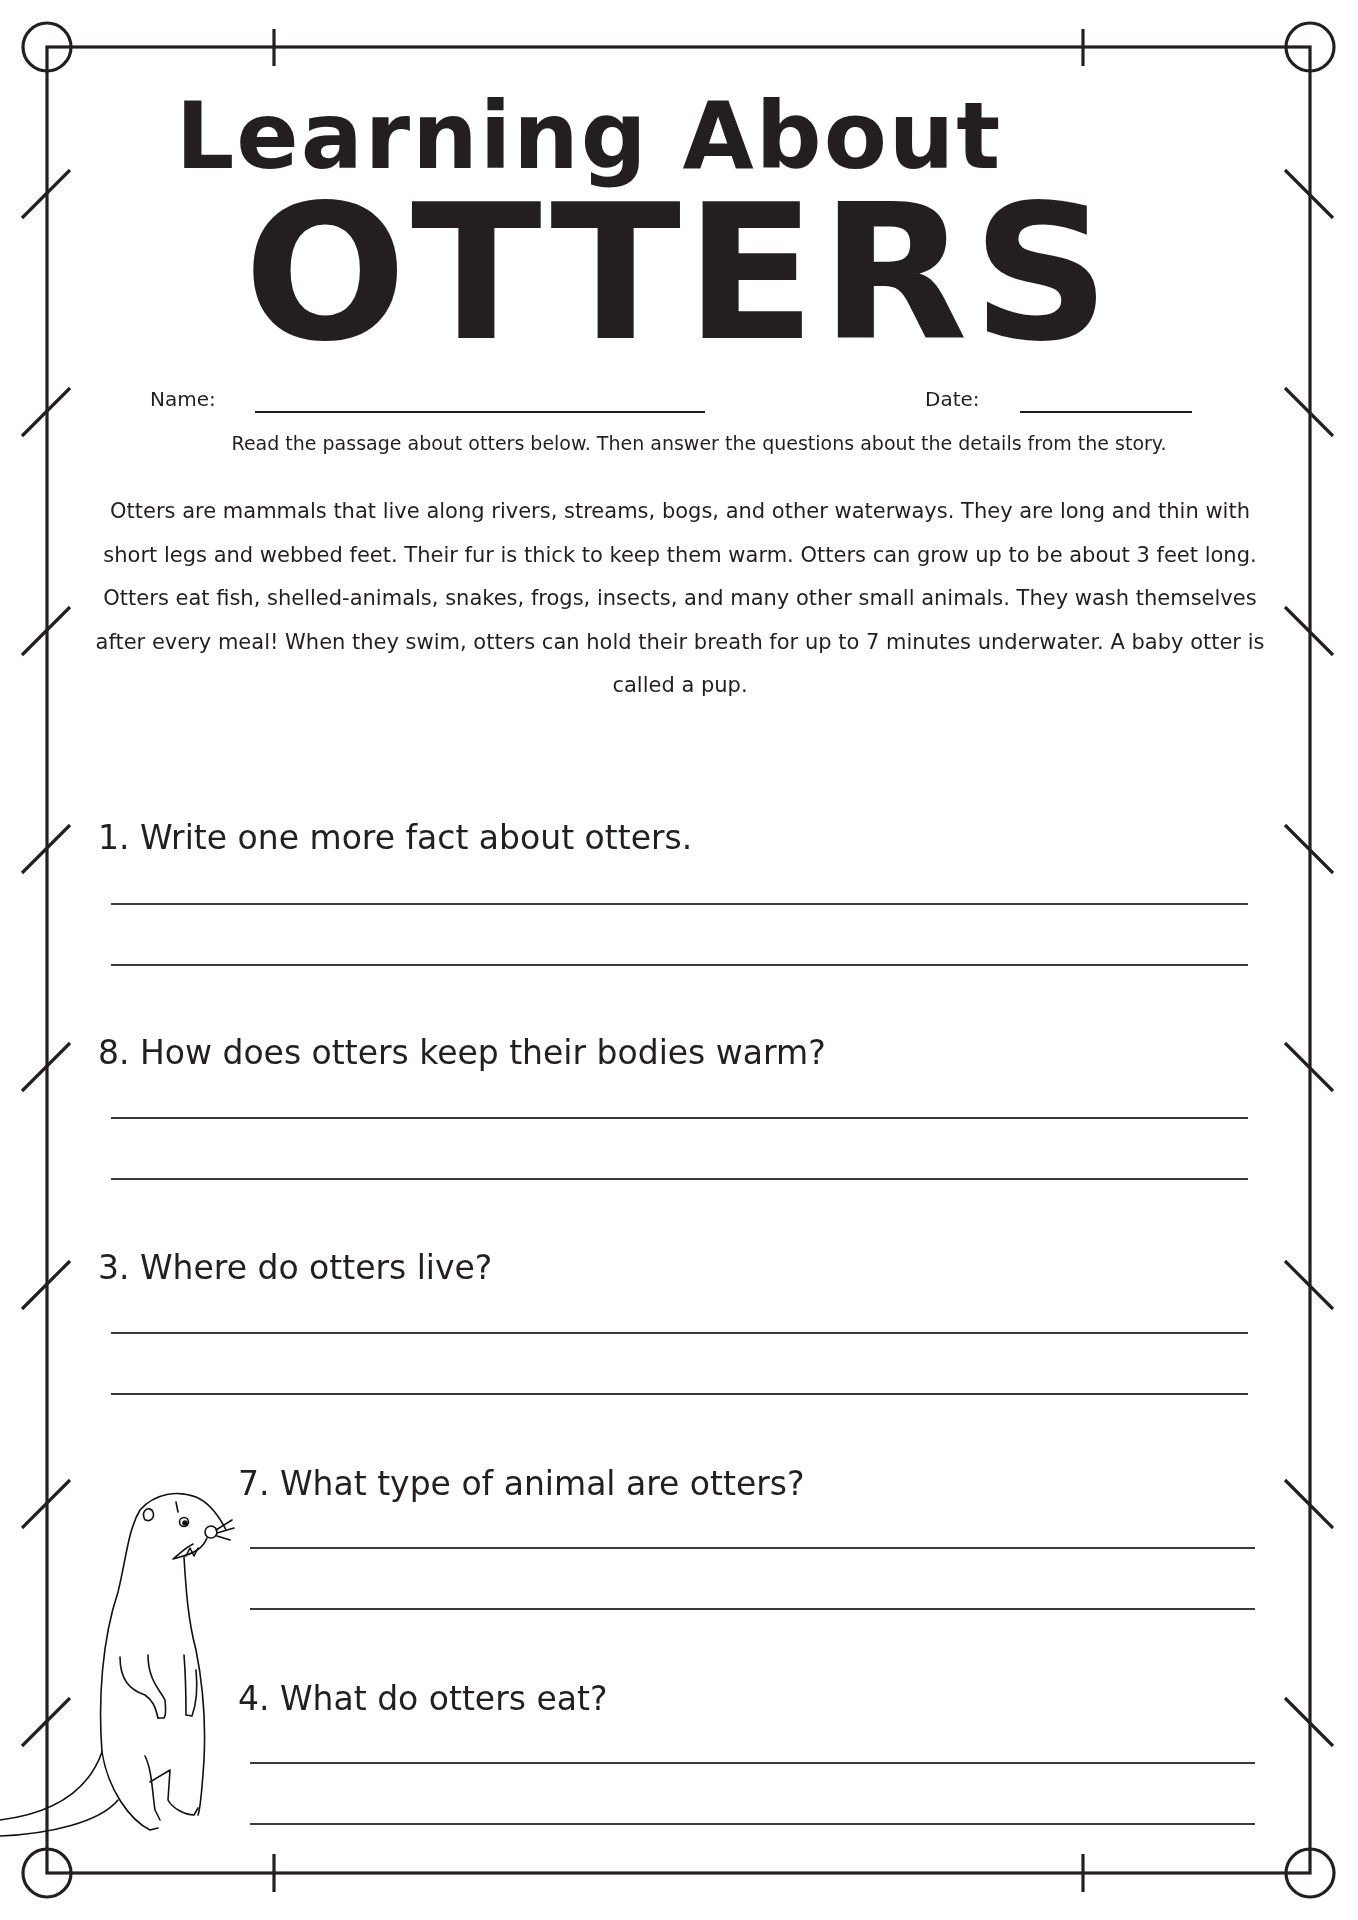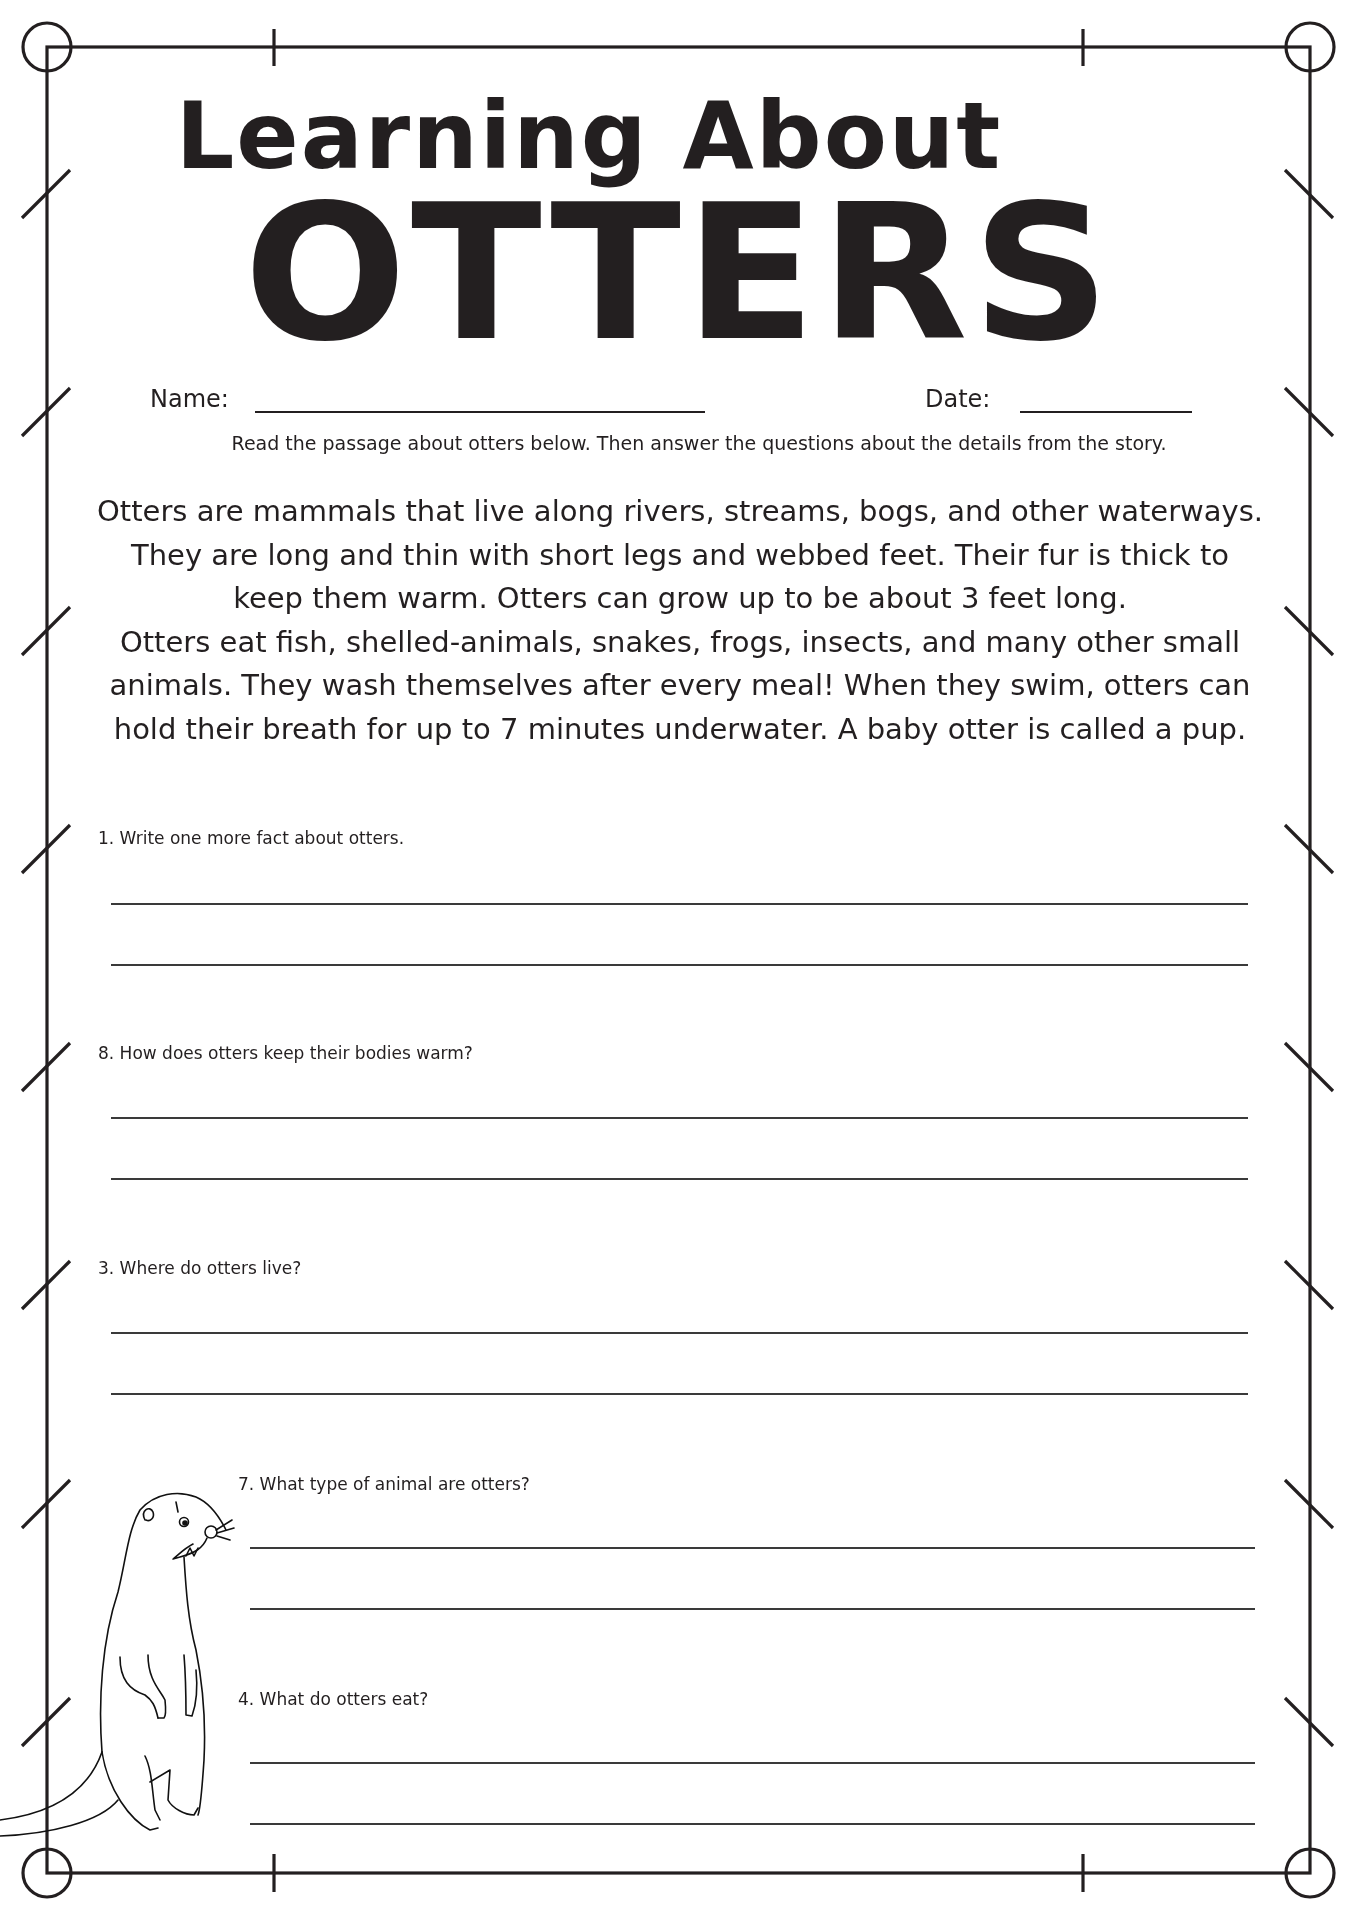--- a/index.html
+++ b/index.html
@@ -5,28 +5,28 @@
     html, body { margin: 0; padding: 0; background: #ffffff; }
     body { width: 1358px; height: 1920px; position: relative; overflow: hidden;
            font-family: "DejaVu Sans", sans-serif; color: #231f20; }
     .frame-svg { position: absolute; left: 0; top: 0; width: 1358px; height: 1920px; pointer-events: none; }
     .title-top { position: absolute; left: 0; width: 1178px; top: 82px; text-align: center;
                  font-family: "DejaVu Sans", sans-serif; font-weight: bold; font-size: 92px;
                  letter-spacing: 2px; line-height: 110px; color: #231f20; }
     .title-main { position: absolute; left: 0; width: 1358px; top: 178px; text-align: center;
                   font-family: "DejaVu Sans", sans-serif; font-weight: bold; font-size: 188px;
                   line-height: 190px; letter-spacing: 4px; color: #231f20; transform: scaleX(1.02); }
-    .label { position: absolute; font-family: "DejaVu Sans", sans-serif; font-size: 24px; line-height: 28px; }
+    .label { position: absolute; font-family: "DejaVu Sans", sans-serif; font-size: 20px; line-height: 28px; }
     .blank-line { position: absolute; height: 0; border-top: 2.5px solid #231f20; }
     .instructions { position: absolute; left: 0; width: 1358px; top: 430px; text-align: center;
                     font-family: "DejaVu Sans", sans-serif; font-size: 19px; line-height: 26px; margin-left: 20px; }
     .passage { position: absolute; left: 92px; width: 1176px; top: 490px; text-align: center;
-               font-family: "DejaVu Sans", sans-serif; font-size: 29px; line-height: 43.6px; }
+               font-family: "DejaVu Sans", sans-serif; font-size: 21px; line-height: 43.6px; }
     .passage p { margin: 0; }
-    .question { position: absolute; font-family: "DejaVu Sans", sans-serif; font-size: 17px; line-height: 30px; }
+    .question { position: absolute; font-family: "DejaVu Sans", sans-serif; font-size: 33px; line-height: 30px; }
     .answer-line { position: absolute; height: 0; border-top: 2px solid #3a3a3a; }
     .otter { position: absolute; left: 0; top: 1480px; width: 240px; height: 370px; }
   </style>
 </head>
 <body>
 
 <svg class="frame-svg" viewBox="0 0 1358 1920" xmlns="http://www.w3.org/2000/svg">
   <g stroke="#231f20" stroke-width="3.2" fill="none">
     <rect x="47" y="47" width="1263" height="1826"></rect>
     <circle cx="47" cy="47" r="24"></circle>

